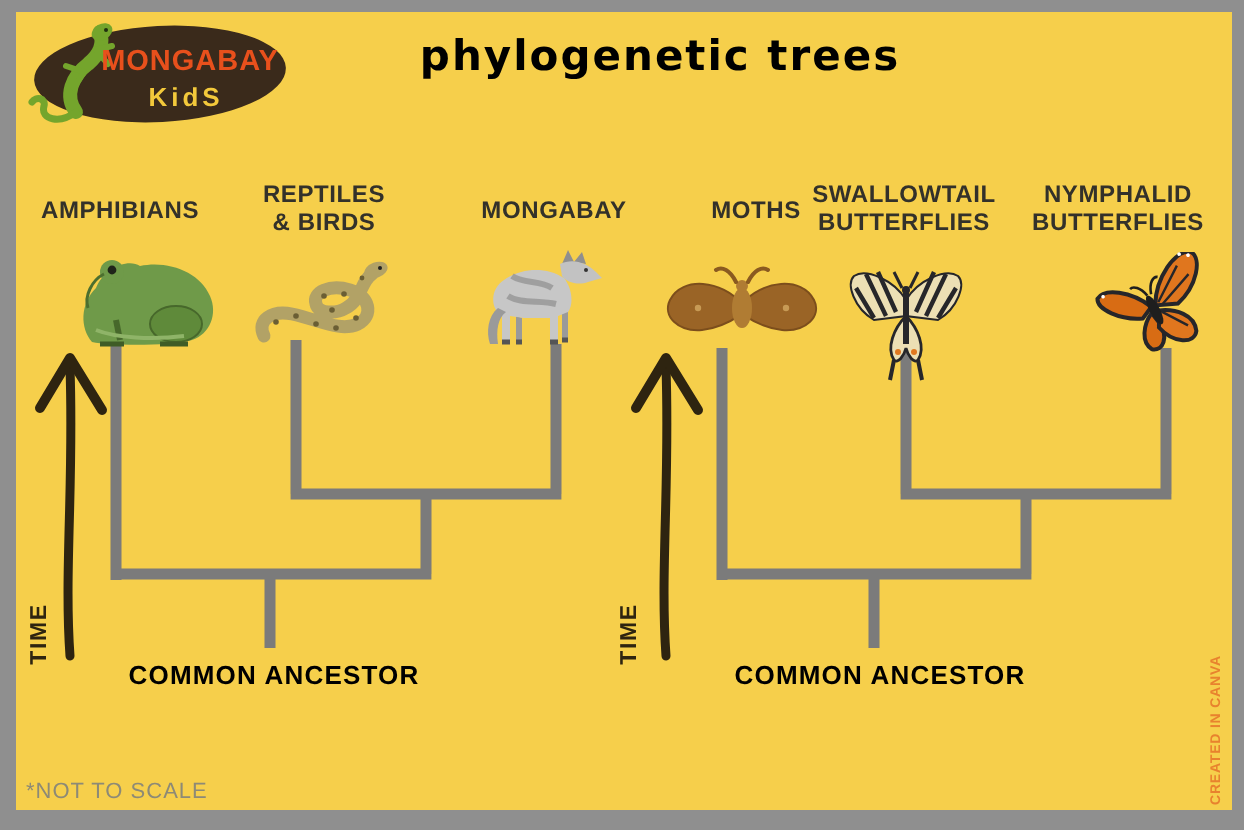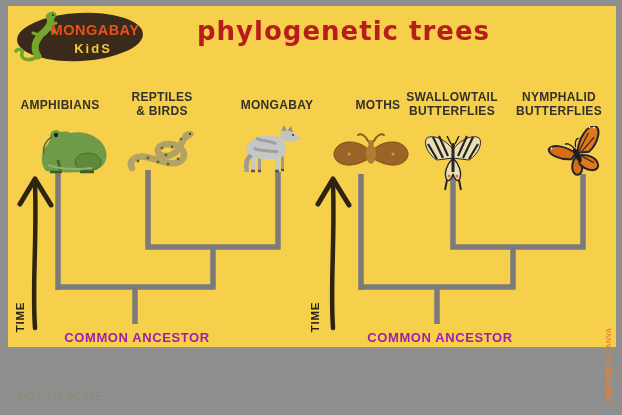--- a/index.html
+++ b/index.html
@@ -3,39 +3,39 @@
 <meta charset="utf-8">
 <style>
   html,body{margin:0;padding:0;}
   body{
     width:622px;height:415px;overflow:hidden;
     background:#8f8f8f;
     font-family:"Liberation Sans","DejaVu Sans",sans-serif;
     position:relative;
   }
   .panel{
-    position:absolute;left:8px;top:6px;width:608px;height:341px;
+    position:absolute;left:8px;top:6px;width:608px;height:399px;
     background:#f6cf4b;
   }
   .abs{position:absolute;}
   .title{
-    left:162px;top:10px;width:320px;text-align:right;
-    font-size:26px;font-weight:600;color:#b91c1c;letter-spacing:1px;
+    left:162px;top:10px;width:320px;text-align:center;
+    font-size:21px;font-weight:600;color:#000000;letter-spacing:1px;
     font-family:"DejaVu Sans",sans-serif;
   }
   .taxon-label{
     transform:translateX(-50%);
     text-align:center;font-size:12px;font-weight:800;color:#33312a;
     letter-spacing:.3px;line-height:14px;white-space:nowrap;
   }
   .single-line{top:92px;}
   .two-line{top:84px;}
   .ancestor{
     transform:translateX(-50%);
-    top:324px;font-size:13px;font-weight:800;color:#a21caf;
+    top:324px;font-size:13px;font-weight:800;color:#000000;
     letter-spacing:.6px;white-space:nowrap;
   }
   .time-label{
     width:50px;height:14px;text-align:center;
     transform:rotate(-90deg);
     font-size:11.5px;font-weight:800;color:#2e2410;letter-spacing:.8px;
   }
   .footnote{
     left:5px;top:384px;font-size:11px;font-weight:400;
     color:#8d8a76;letter-spacing:.5px;

